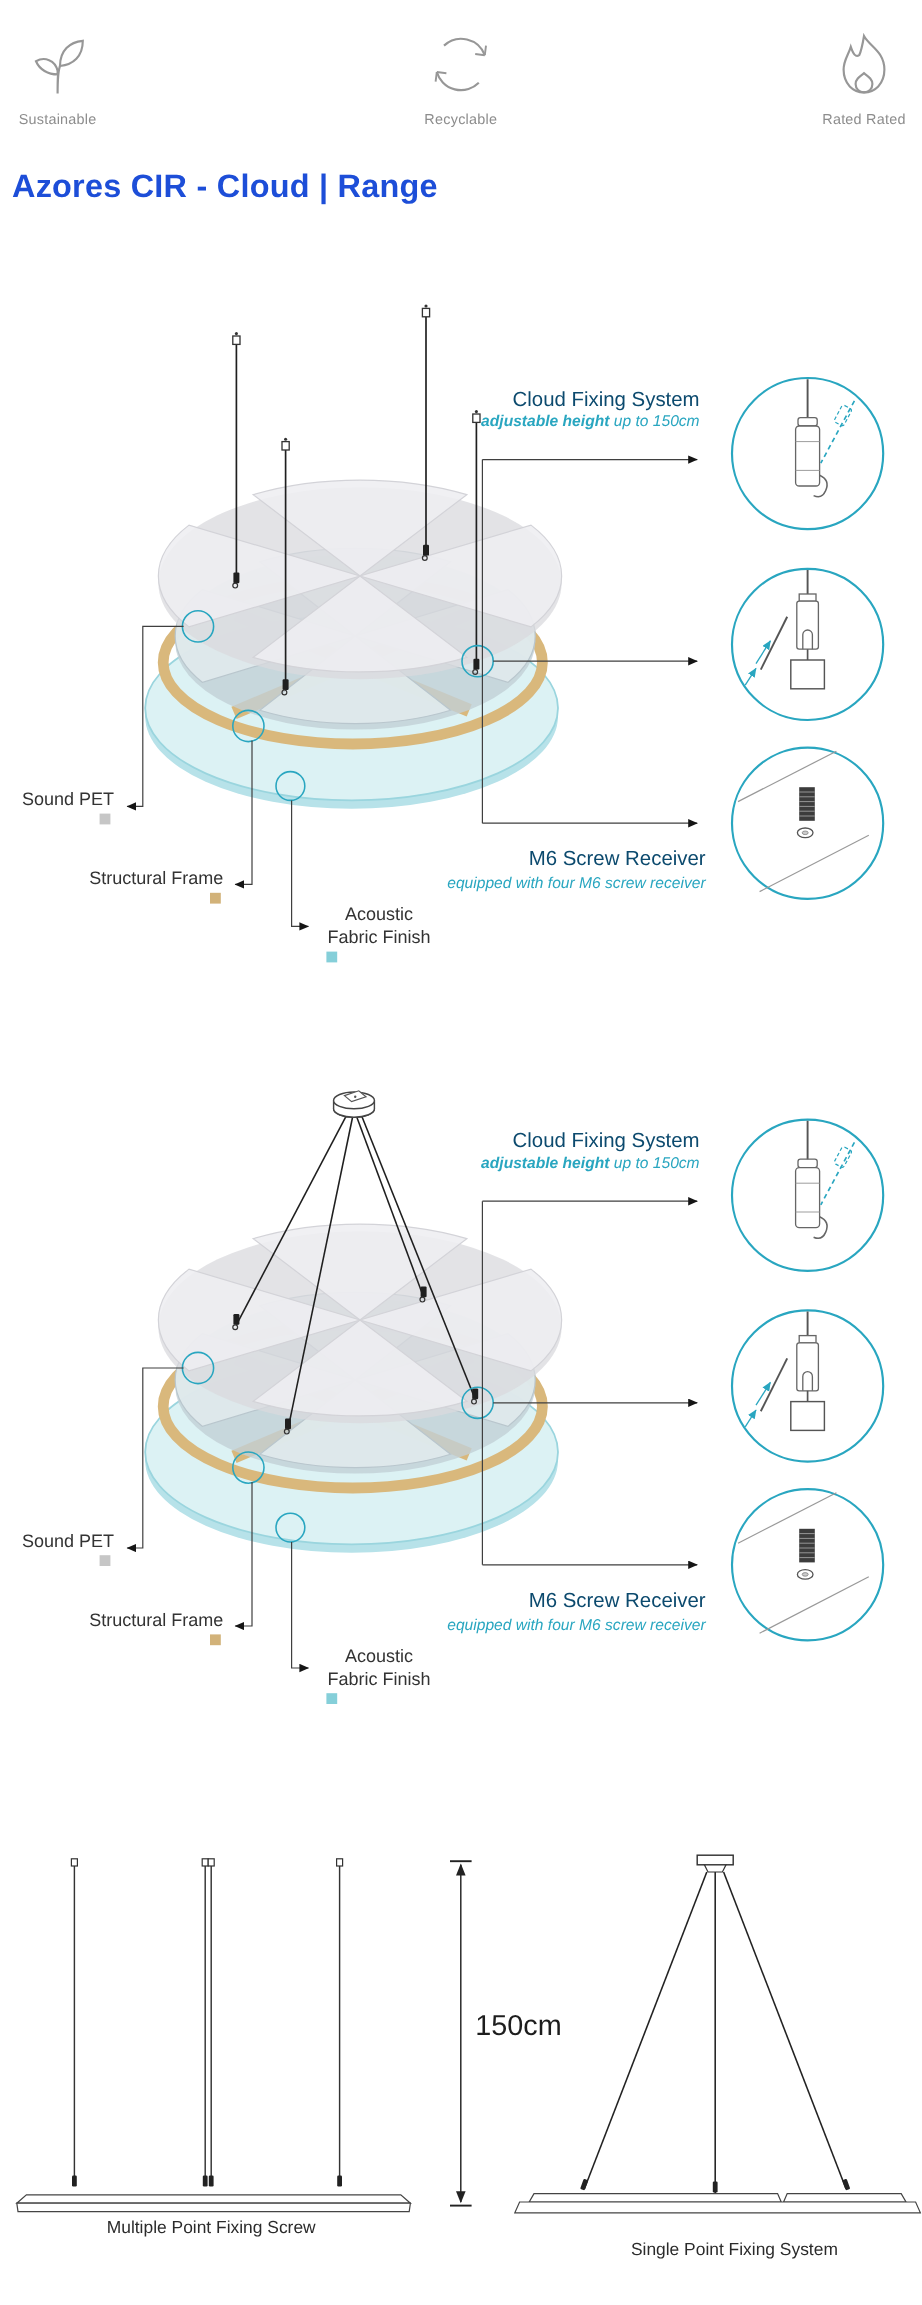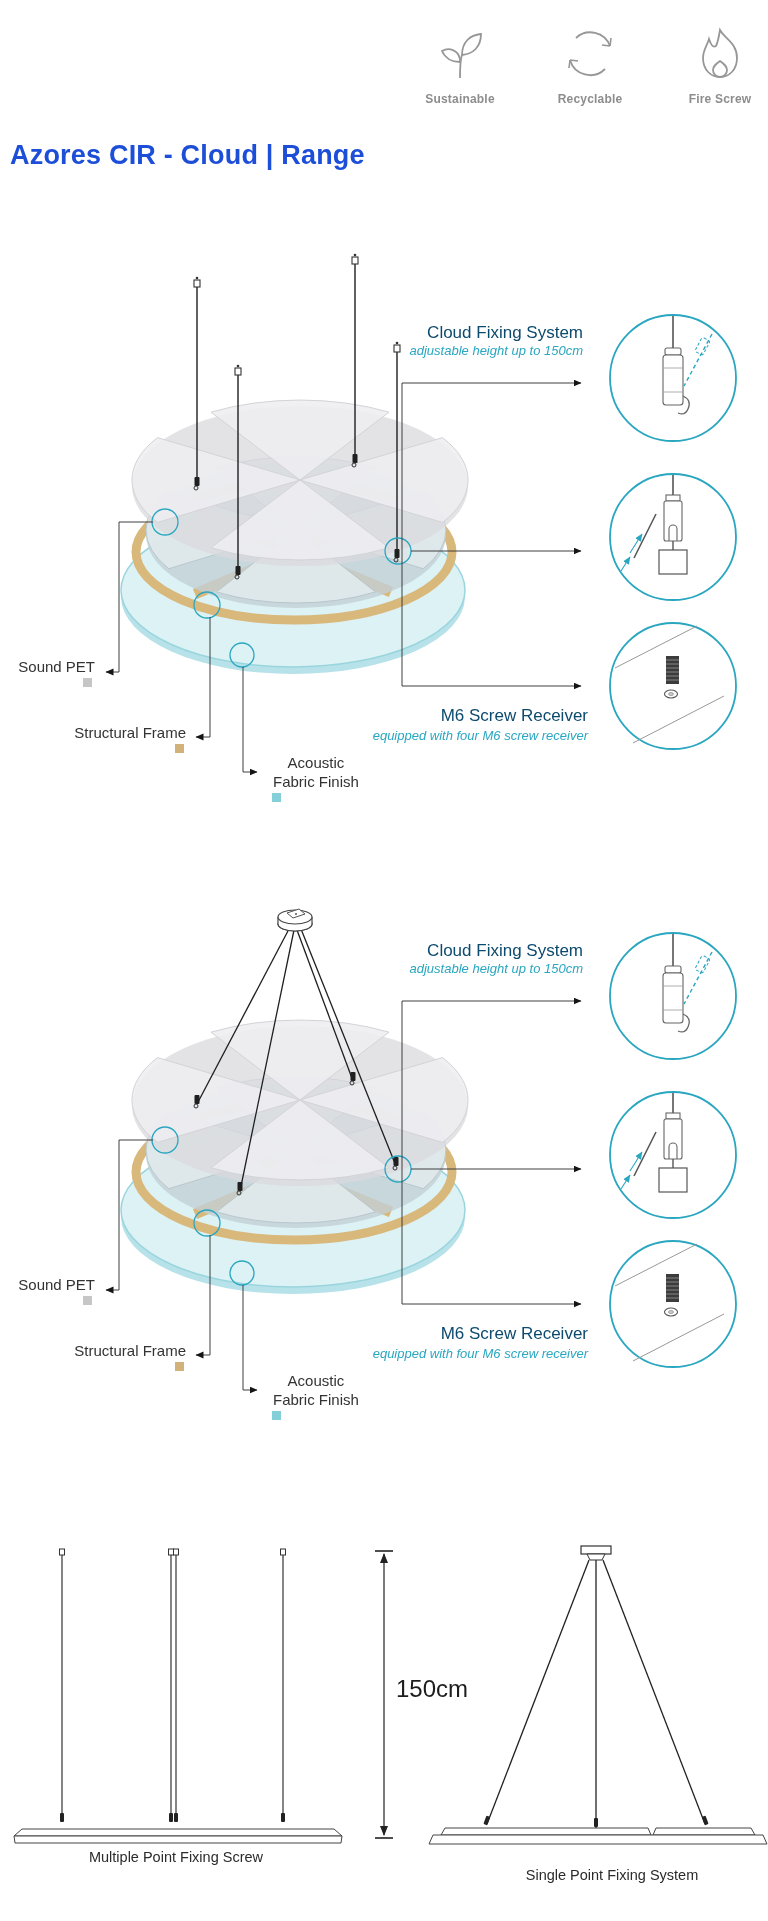--- a/index.html
+++ b/index.html
@@ -1,32 +1,32 @@
 <!DOCTYPE html>
 <html><head>
 <meta charset="utf-8">
 <style>
   html,body{margin:0;padding:0;background:#ffffff;}
   body{font-family:"Liberation Sans", sans-serif; color:#3a3a3a;}
   #page{position:relative;width:768px;height:1921px;background:#fff;overflow:hidden;}
   #artwork{position:absolute;left:0;top:0;}
 
   
-  .badges{position:absolute;left:0;top:24px;width:768px;display:flex;justify-content:flex-end;gap:34px;font-weight:bold;}
+  .badges{position:absolute;left:0;top:24px;width:768px;display:flex;justify-content:space-between;gap:34px;}
   .badge{width:96px;display:flex;flex-direction:column;align-items:center;}
   .badge svg{display:block;}
   .badge-label{margin-top:10px;font-size:12px;color:#8d8d8d;letter-spacing:.2px;}
 
   .page-title{position:absolute;left:10px;top:140px;font-size:27px;font-weight:600;color:#1d4ed8;letter-spacing:.2px;}
 
   .txt{position:absolute;white-space:nowrap;text-align:center;}
   .r{text-align:right;}
   .callout-title{font-size:17px;color:#0c4a6e;}
   .callout-sub{font-size:13px;font-style:italic;color:#29a6c0;}
-  .callout-sub b{font-weight:normal;}
+  .callout-sub b{font-weight:bold;}
   .part-label{font-size:15px;color:#333;}
   .two-line{line-height:19px;white-space:nowrap;}
   .swatch{position:absolute;width:9px;height:9px;}
   .sw-gray{background:#c6c6c6;}
   .sw-tan{background:#d2b279;}
   .sw-teal{background:#85cfd9;}
 
   .caption{position:absolute;width:280px;text-align:center;font-size:14.5px;color:#2b2b2b;}
   .dim-label{position:absolute;font-size:24px;color:#1d1d1d;}
 </style>
@@ -268,21 +268,21 @@
       <path d="M44,45 A21,21 0 0 1 9,36"></path>
       <path d="M9,36 l-1,8 M9,36 l8,1" stroke-width="1.6"></path>
     </svg>
     <div class="badge-label">Recyclable</div>
   </div>
   <div class="badge">
     <svg width="58" height="58" viewBox="0 0 58 58" fill="none" stroke="#979797" stroke-width="1.8">
       <path d="M29,6 C34,15 46,19 46,34 C46,46 38,53 29,53 C20,53 12,46 12,34 C12,26 16,22 18,15 C20,21 22,24 25,22 C27,18 28,12 29,6 Z"></path>
       <path d="M29,37 C33,40 36,42 36,46 C36,50 33,53 29,53 C25,53 22,50 22,46 C22,42 25,40 29,37 Z"></path>
     </svg>
-    <div class="badge-label">Fire Screw</div>
+    <div class="badge-label">Rated Rated</div>
   </div>
 </div>
 
 <div class="page-title">Azores CIR - Cloud | Range</div>
 
 <div class="txt r" style="right:185px;top:323px;">
   <div class="callout-title">Cloud Fixing System</div>
   <div class="callout-sub"><b>adjustable height</b> <span>up to 150cm</span></div>
 </div>
 <div class="txt r" style="right:180px;top:706px;">

